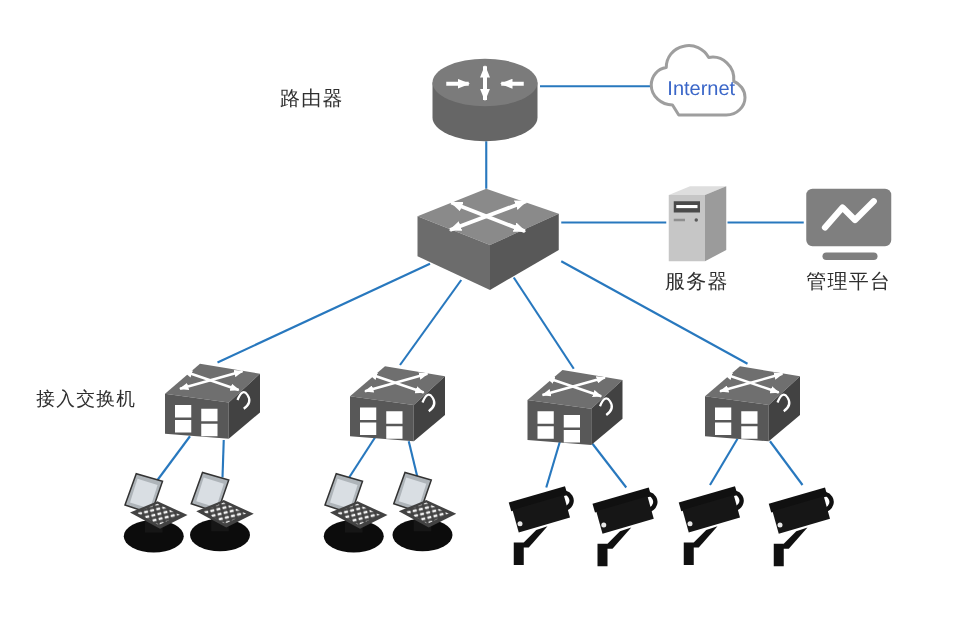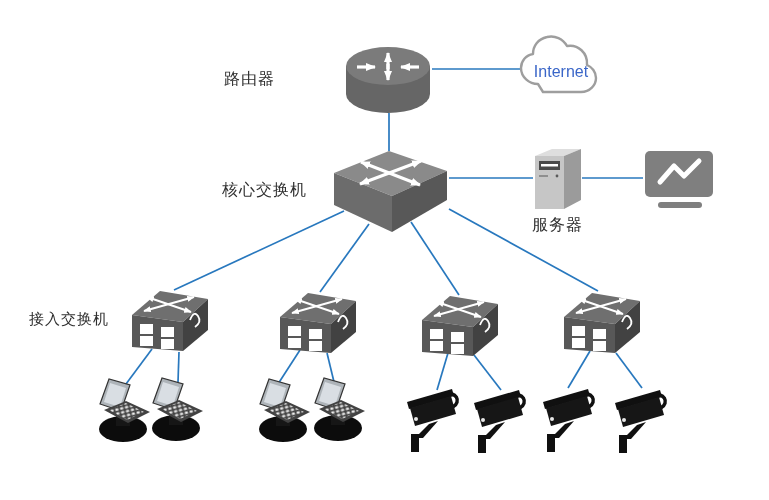--- a/index.html
+++ b/index.html
@@ -129,17 +129,17 @@
   <use href="#laptopNode" x="244" y="376"></use>
   <use href="#laptopNode" x="299" y="375"></use>
 
   <use href="#cameraNode" x="395" y="386"></use>
   <use href="#cameraNode" x="462" y="387"></use>
   <use href="#cameraNode" x="531" y="386"></use>
   <use href="#cameraNode" x="603" y="387"></use>
 </svg>
 
   <div class="lbl" style="left:212px;top:69px;">路由器</div>
-  <div class="lbl" style="left:210px;top:180px;">核心交换机</div>
   <div class="lbl small" style="left:17px;top:310px;">接入交换机</div>
   <div class="lbl" style="left:520px;top:215px;width:64px;text-align:left;">服务器</div>
+  <div class="lbl" style="left:624px;top:215px;width:86px;text-align:center;">管理平台</div>
   <div class="inet" style="left:520px;top:63px;width:58px;">Internet</div>
 </div>
 
 </body></html>

